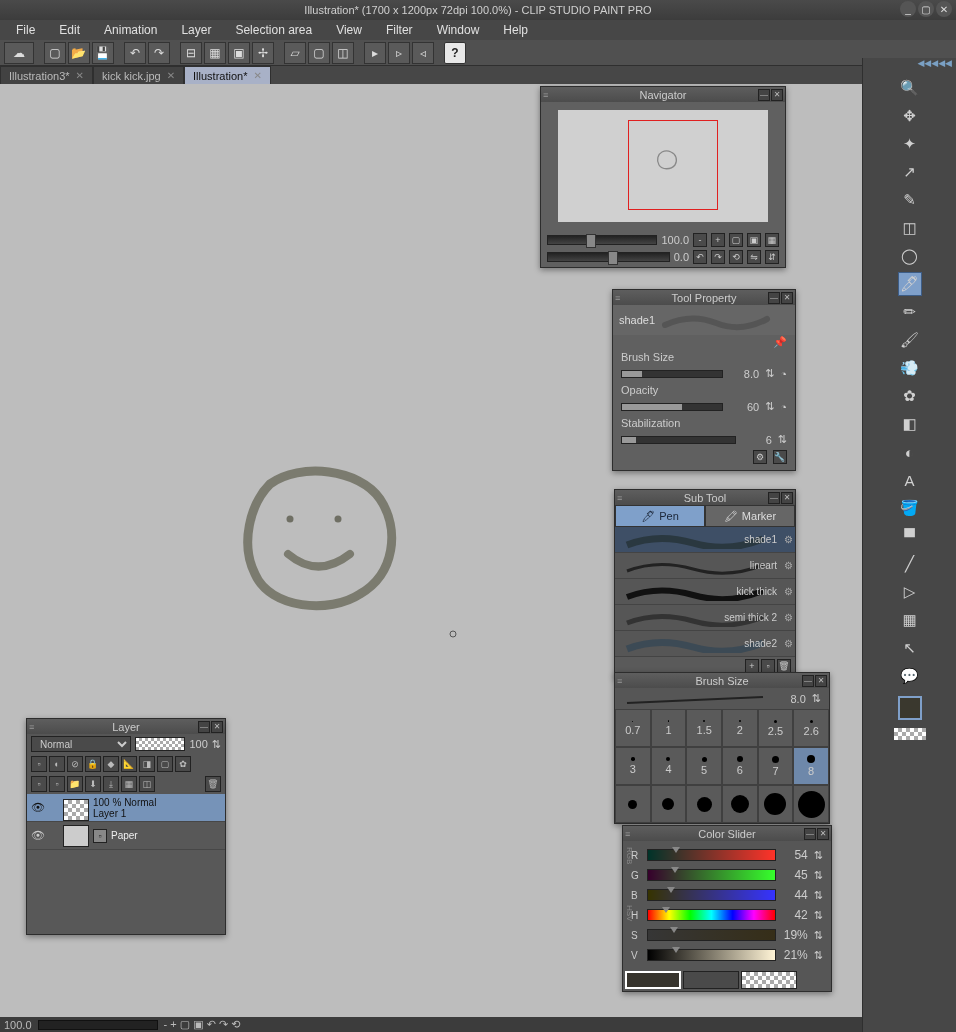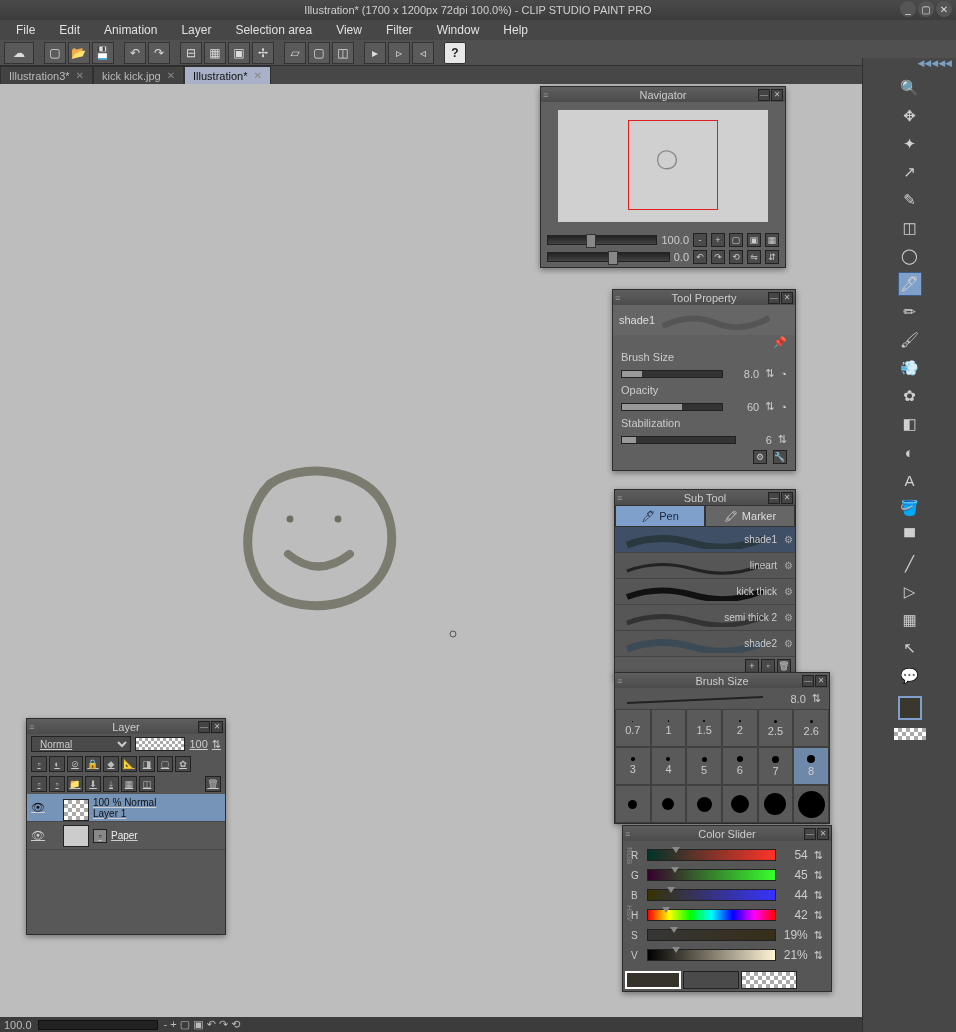--- a/index.html
+++ b/index.html
@@ -93,21 +93,21 @@
 .cs-row { display:flex; align-items:center; gap:6px; height:20px; }
 .cs-lbl { width:10px; color:#ccc; font-size:10px; }
 .cs-bar { flex:1; height:12px; border:1px solid #222; position:relative; }
 .cs-tri { position:absolute; top:-3px; width:0; height:0; border-left:4px solid transparent; border-right:4px solid transparent; border-top:6px solid #888; }
 .cs-val { width:26px; text-align:right; font-size:12px; }
 .cs-vert { position:absolute; left:2px; writing-mode:vertical-rl; font-size:8px; color:#888; }
 .cs-swb { display:flex; gap:2px; padding:2px; }
 .cs-sw { width:56px; height:18px; border:1px solid #222; }
 
 
-.layer-body { background:#565656;text-decoration:underline; }
+.layer-body { background:#565656; }
 .layer-top { display:flex; align-items:center; padding:2px 4px; gap:4px; }
 .layer-sel { flex:1; height:16px; background:#4a4a4a; border:1px solid #222; color:#ccc; font-size:10px; padding:0 4px; }
 .layer-tools { display:flex; flex-wrap:wrap; padding:2px 4px; gap:2px; }
 .lt { width:16px; height:16px; background:#4a4a4a; border:1px solid #222; color:#bbb; font-size:9px; display:flex; align-items:center; justify-content:center; }
 .layer-list { background:#585858; max-height:140px; overflow-y:auto; }
 .layer-row { display:flex; align-items:center; height:28px; border-bottom:1px solid #474747; padding:0 4px; gap:4px; }
 .layer-row.sel { background:#7693b8; color:#111; }
 .eye { width:14px; font-size:11px; }
 .layer-thumb { width:26px; height:22px; background:#ccc; border:1px solid #222; }
 .layer-thumb.checker { background:repeating-conic-gradient(#aaa 0 25%, #fff 0 50%) 0 0/8px 8px; }

